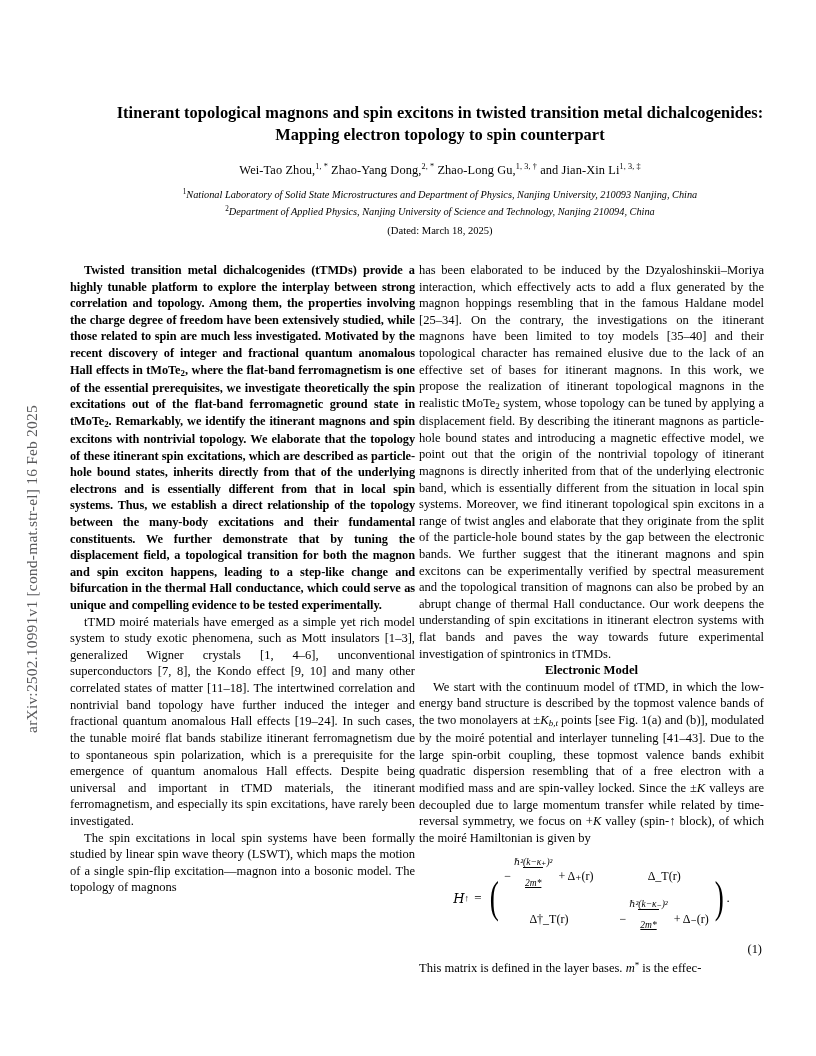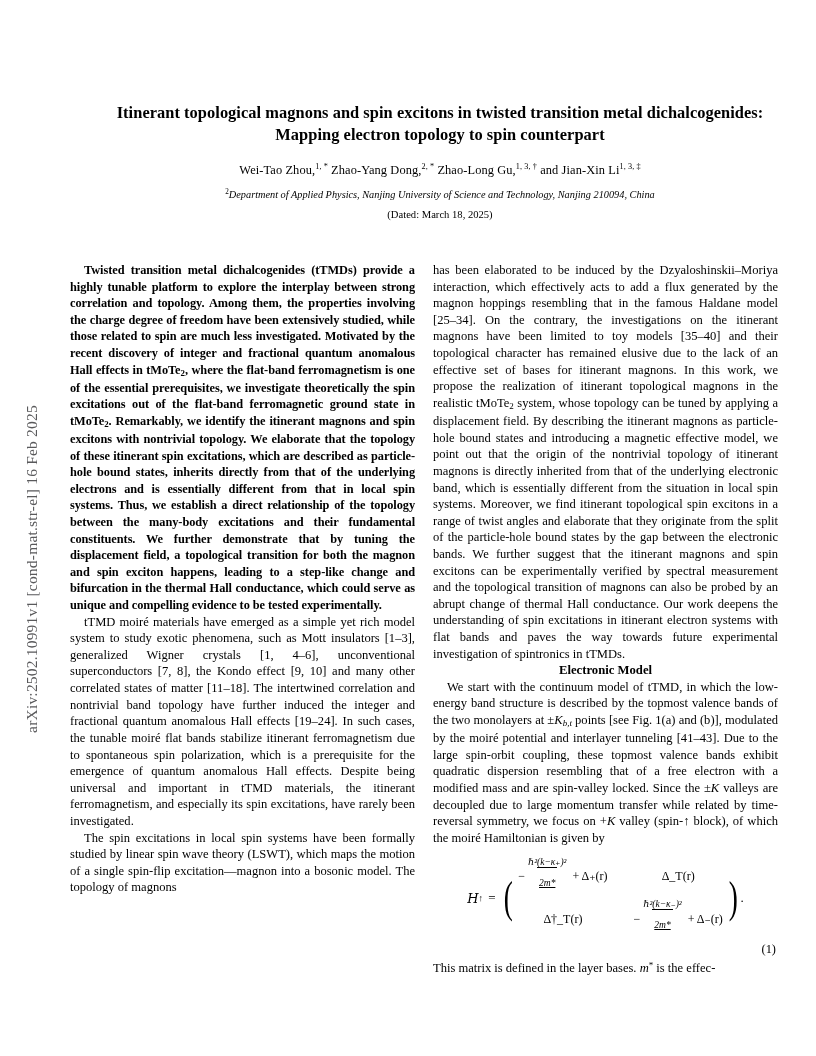--- a/index.html
+++ b/index.html
@@ -79,21 +79,21 @@
     font-style: normal;
   }
 
   
   #columns {
     position: absolute;
     left: 0;
     top: 222px;
     width: 752px;
     display: flex;
-    gap: 18px;
+    gap: 4px;
     padding: 0 6px;
     box-sizing: border-box;
   }
   .column {
     width: 345px;
     flex: 0 0 345px;
   }
   p {
     margin: 0;
     font-size: 12.55px;
@@ -187,20 +187,21 @@
 
     <div id="author-line">
       <span>Wei-Tao Zhou,</span><sup>1, *</sup>
       <span>Zhao-Yang Dong,</span><sup>2, *</sup>
       <span>Zhao-Long Gu,</span><sup>1, 3, †</sup>
       <span>and</span>
       <span>Jian-Xin Li</span><sup>1, 3, ‡</sup>
     </div>
 
     <div class="affiliations">
+      <span class="aff"><sup>1</sup><span>National Laboratory of Solid State Microstructures and Department of Physics, Nanjing University, 210093 Nanjing, China</span></span>
       <span class="aff"><sup>2</sup><span>Department of Applied Physics, Nanjing University of Science and Technology, Nanjing 210094, China</span></span>
       <div id="date-line">(Dated: March 18, 2025)</div>
     </div>
 
   </div>
 
   <div id="columns">
 
     <div class="column">
 

